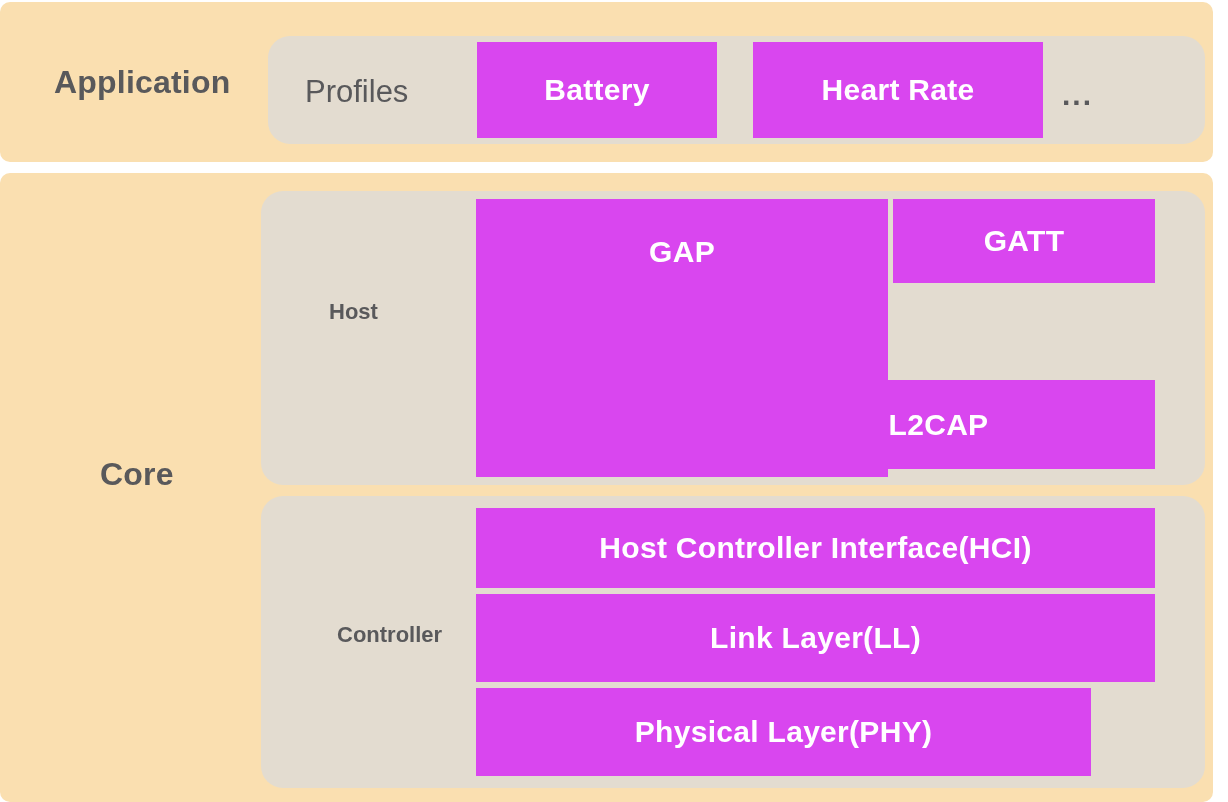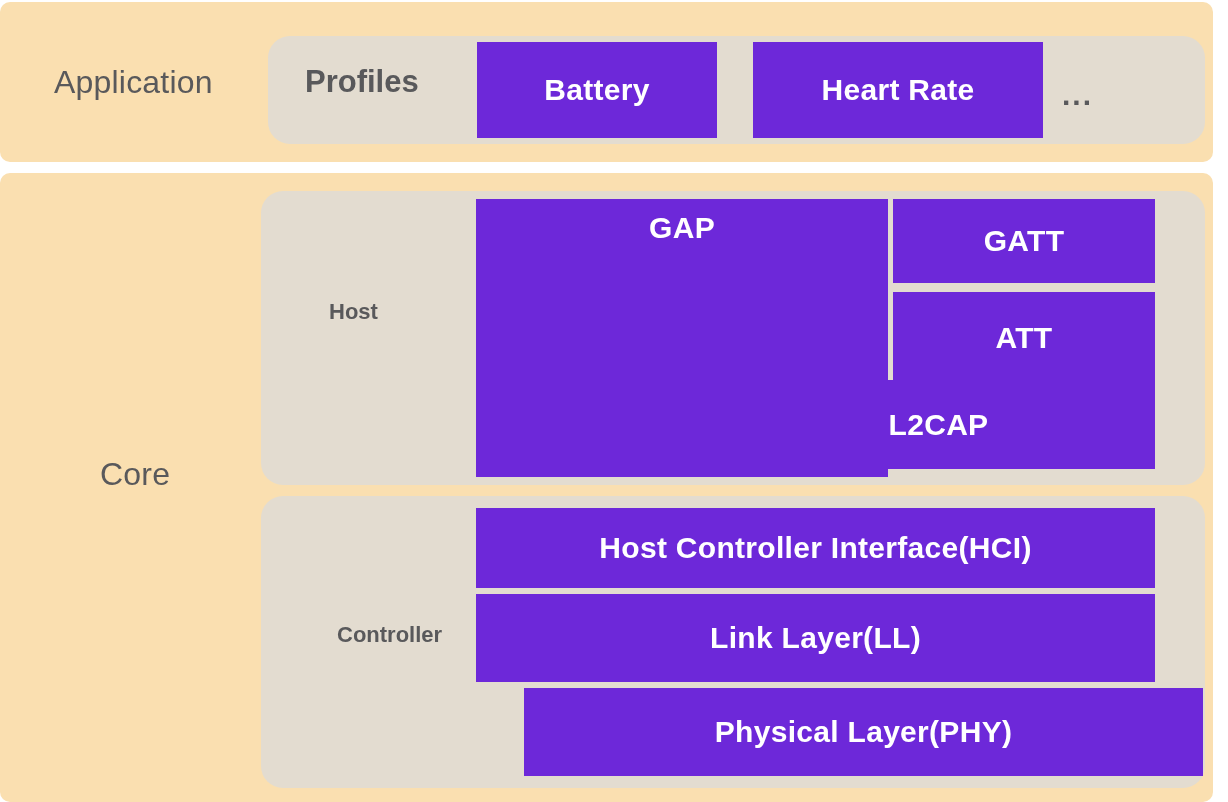--- a/index.html
+++ b/index.html
@@ -25,21 +25,21 @@
     border-radius: 10px;
   }
   #app-panel  { left: 0px;  top: 2px;   width: 1213px; height: 160px; }
   #core-panel { left: 0px;  top: 173px; width: 1213px; height: 629px; }
 
   
   .row-label {
     position: absolute;
     color: #59595B;
     font-size: 32px;
-    font-weight: 400;
+    font-weight: 700;
     letter-spacing: 0.2px;
     white-space: nowrap;
   }
   #app-label  { left: 54px; top: 64px;  }
   #core-label { left: 100px; top: 456px; }
 
   
   .group {
     position: absolute;
     background: #E3DCD0;
@@ -49,28 +49,28 @@
   #host-group       { left: 261px; top: 191px; width: 944px; height: 294px; }
   #controller-group { left: 261px; top: 496px; width: 944px; height: 292px; }
 
   .group-label {
     position: absolute;
     color: #59595B;
     font-size: 22px;
     font-weight: 700;
     white-space: nowrap;
   }
-  #profiles-label   { left: 305px; top: 64px;  font-weight: 700; font-size: 31px; }
+  #profiles-label   { left: 305px; top: 74px;  font-weight: 400; font-size: 31px; }
   #host-label       { left: 329px; top: 299px; }
   #controller-label { left: 289px; top: 622px; margin-left: 48px; }
 
   
   .block {
     position: absolute;
-    background: #6d28d9;
+    background: #d946ef;
     display: flex;
     align-items: center;
     justify-content: center;
     color: #ffffff;
     font-size: 30px;
     font-weight: 700;
     letter-spacing: 0.3px;
     white-space: nowrap;
     box-sizing: border-box;
   }
@@ -90,27 +90,27 @@
   #app-ellipsis { left: 1062px; top: 80px; }
 
   
   #blk-gap   { left: 476px; top: 199px; width: 412px; height: 278px; }
   #blk-gatt  { left: 893px; top: 199px; width: 262px; height: 84px;  }
   #blk-sm    { left: 617px; top: 292px; width: 271px; height: 185px; }
   #blk-att   { left: 893px; top: 292px; width: 262px; height: 91px;  }
   #blk-l2cap { left: 722px; top: 380px; width: 433px; height: 89px;  }
 
   
-  #blk-gap   { align-items: flex-start; padding-top: 12px; }
+  #blk-gap   { align-items: flex-start; padding-top: 36px; }
   #blk-sm    { align-items: flex-start; padding-top: 28px; }
 
   
   #blk-hci { left: 476px; top: 508px; width: 679px; height: 80px; }
   #blk-ll  { left: 476px; top: 594px; width: 679px; height: 88px; }
-  #blk-phy { left: 476px; top: 688px; width: 679px; height: 88px; margin-left: 48px; }
+  #blk-phy { left: 476px; top: 688px; width: 615px; height: 88px; }
 </style>
 </head>
 <body>
 
 <div id="stage">
 
   <div class="panel" id="app-panel"></div>
 
   <div class="row-label" id="app-label">Application</div>
 
@@ -130,21 +130,20 @@
 
   <div class="group" id="host-group"></div>
 
   <div class="group-label" id="host-label">Host</div>
 
   <div class="block" id="blk-gap">GAP</div>
 
   <div class="block" id="blk-gatt">GATT</div>
 
 
-  <div class="block" id="blk-att">ATT</div>
 
   <div class="block" id="blk-l2cap">L2CAP</div>
 
   <div class="group" id="controller-group"></div>
 
   <div class="group-label" id="controller-label">Controller</div>
 
   <div class="block" id="blk-hci">Host Controller Interface(HCI)</div>
 
   <div class="block" id="blk-ll">Link Layer(LL)</div>

